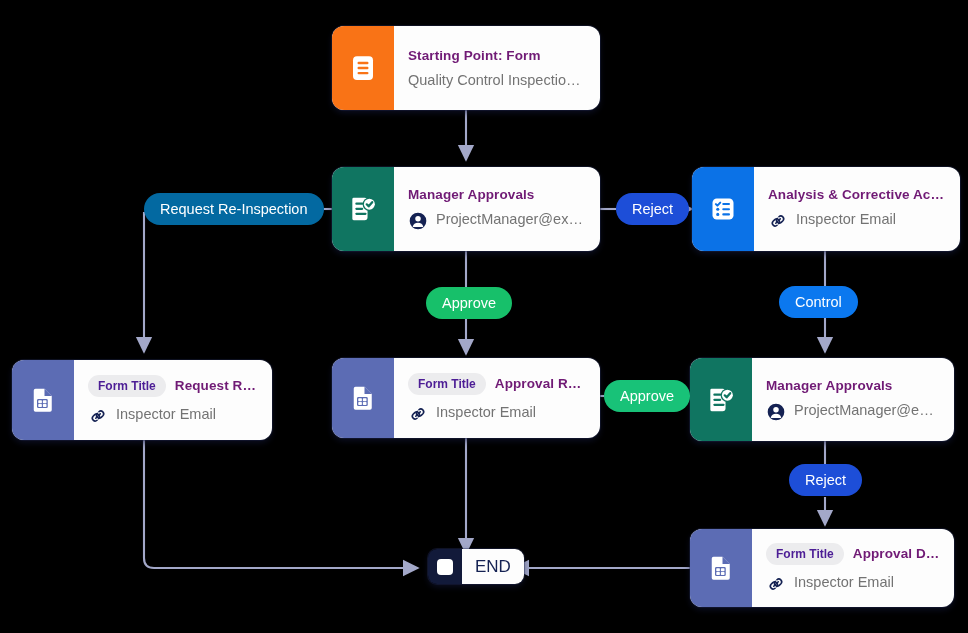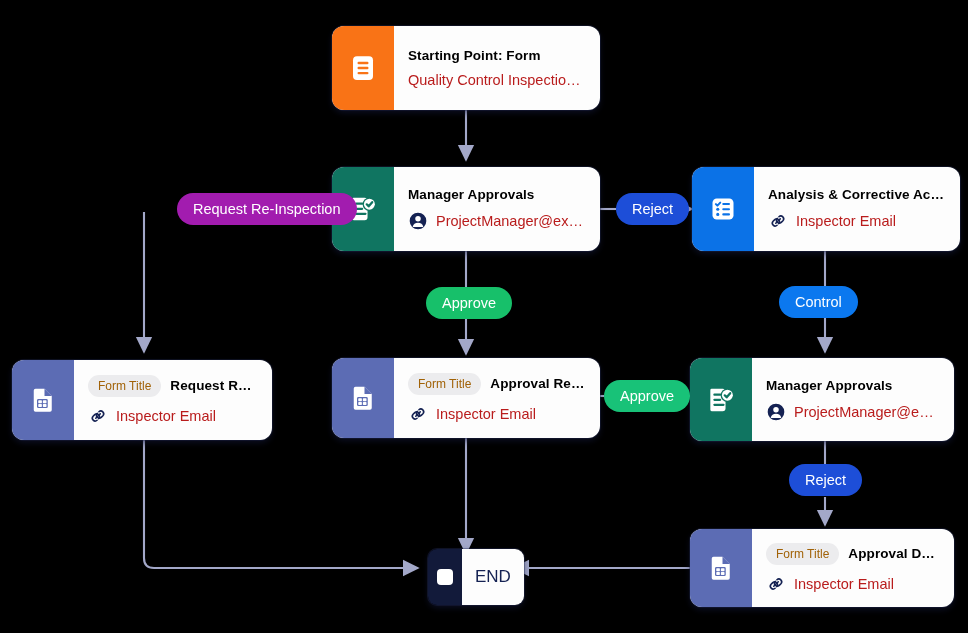--- a/index.html
+++ b/index.html
@@ -25,49 +25,49 @@
     flex:0 0 62px;
     display:flex;align-items:center;justify-content:center;
   }
   .node .body{
     flex:1 1 auto;
     padding:10px 14px 10px 14px;
     display:flex;flex-direction:column;justify-content:center;gap:9px;
     min-width:0;
   }
   .title{
-    font-size:13.5px;font-weight:bold;color:#000000;letter-spacing:.1px;
+    font-size:13.5px;font-weight:bold;color:#701a75;letter-spacing:.1px;
     white-space:nowrap;overflow:hidden;text-overflow:ellipsis;
   }
   .sub{
-    display:flex;align-items:center;gap:8px;
-    font-size:14.5px;color:#b91c1c;white-space:nowrap;overflow:hidden;
+    display:flex;align-items:flex-start;gap:8px;
+    font-size:14.5px;color:#737373;white-space:nowrap;overflow:hidden;
   }
   .sub .stxt{overflow:hidden;text-overflow:ellipsis;white-space:nowrap;}
   .titlerow{display:flex;align-items:center;gap:9px;min-width:0;}
   .chip{
-    background:#ececee;color:#a16207;font-size:12px;font-weight:normal;
+    background:#ececee;color:#4c1d95;font-size:12px;font-weight:bold;
     padding:4px 10px;border-radius:11px;white-space:nowrap;flex:0 0 auto;
   }
 
   
   .ic-orange{background:#f97316;}
   .ic-green{background:#107561;}
   .ic-blue{background:#0b72e7;}
   .ic-slate{background:#5c6cb4;}
 
   
   .pill{
     position:absolute;
     display:flex;align-items:center;justify-content:center;
     height:32px;padding:0 16px;border-radius:16px;
     color:#fff;font-size:14.5px;font-weight:500;white-space:nowrap;
     z-index:8;
   }
-  .p-purple{background:#a21caf;margin-left:33px;}
+  .p-purple{background:#0369a1;}
   .p-red{background:#1d4ed8;}
   .p-green{background:#17c06a;}
   .p-green2{background:#18c278;}
   .p-blue{background:#0b78ef;}
 
   
   #end-node{
     position:absolute;display:flex;align-items:stretch;
     border-radius:9px;overflow:hidden;
     box-shadow:0 3px 6px rgba(20,25,60,.55),0 0 0 1px rgba(40,48,90,.4);
@@ -314,20 +314,20 @@
   <div class="pill p-red" style="left:616px;top:193px;">Reject</div>
 
   <div class="pill p-green" style="left:426px;top:287px;">Approve</div>
 
   <div class="pill p-blue" style="left:779px;top:286px;">Control</div>
 
   <div class="pill p-green2" style="left:604px;top:380px;">Approve</div>
 
   <div class="pill p-red" style="left:789px;top:464px;">Reject</div>
 
-  <div id="end-node" style="left:428px;top:549px;height:56px;">
+  <div id="end-node" style="left:428px;top:549px;height:35px;">
     <div class="endicon">
       <div class="endsq"></div>
     </div>
     <div class="endlabel">END</div>
   </div>
 
 </div>
 
 </body></html>

